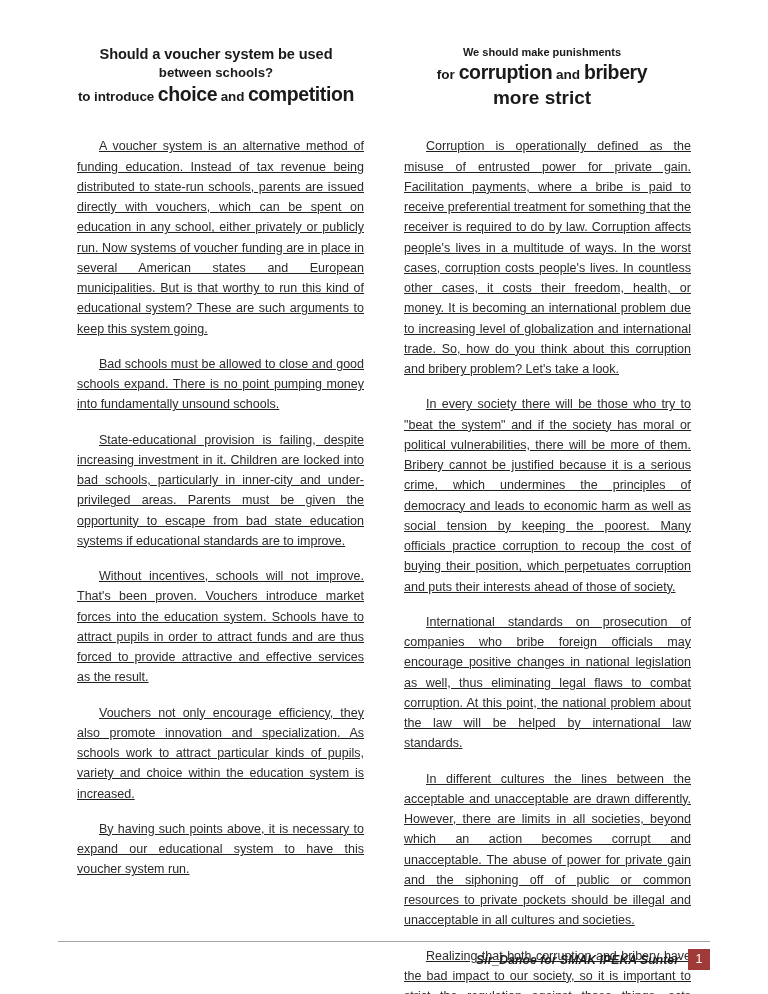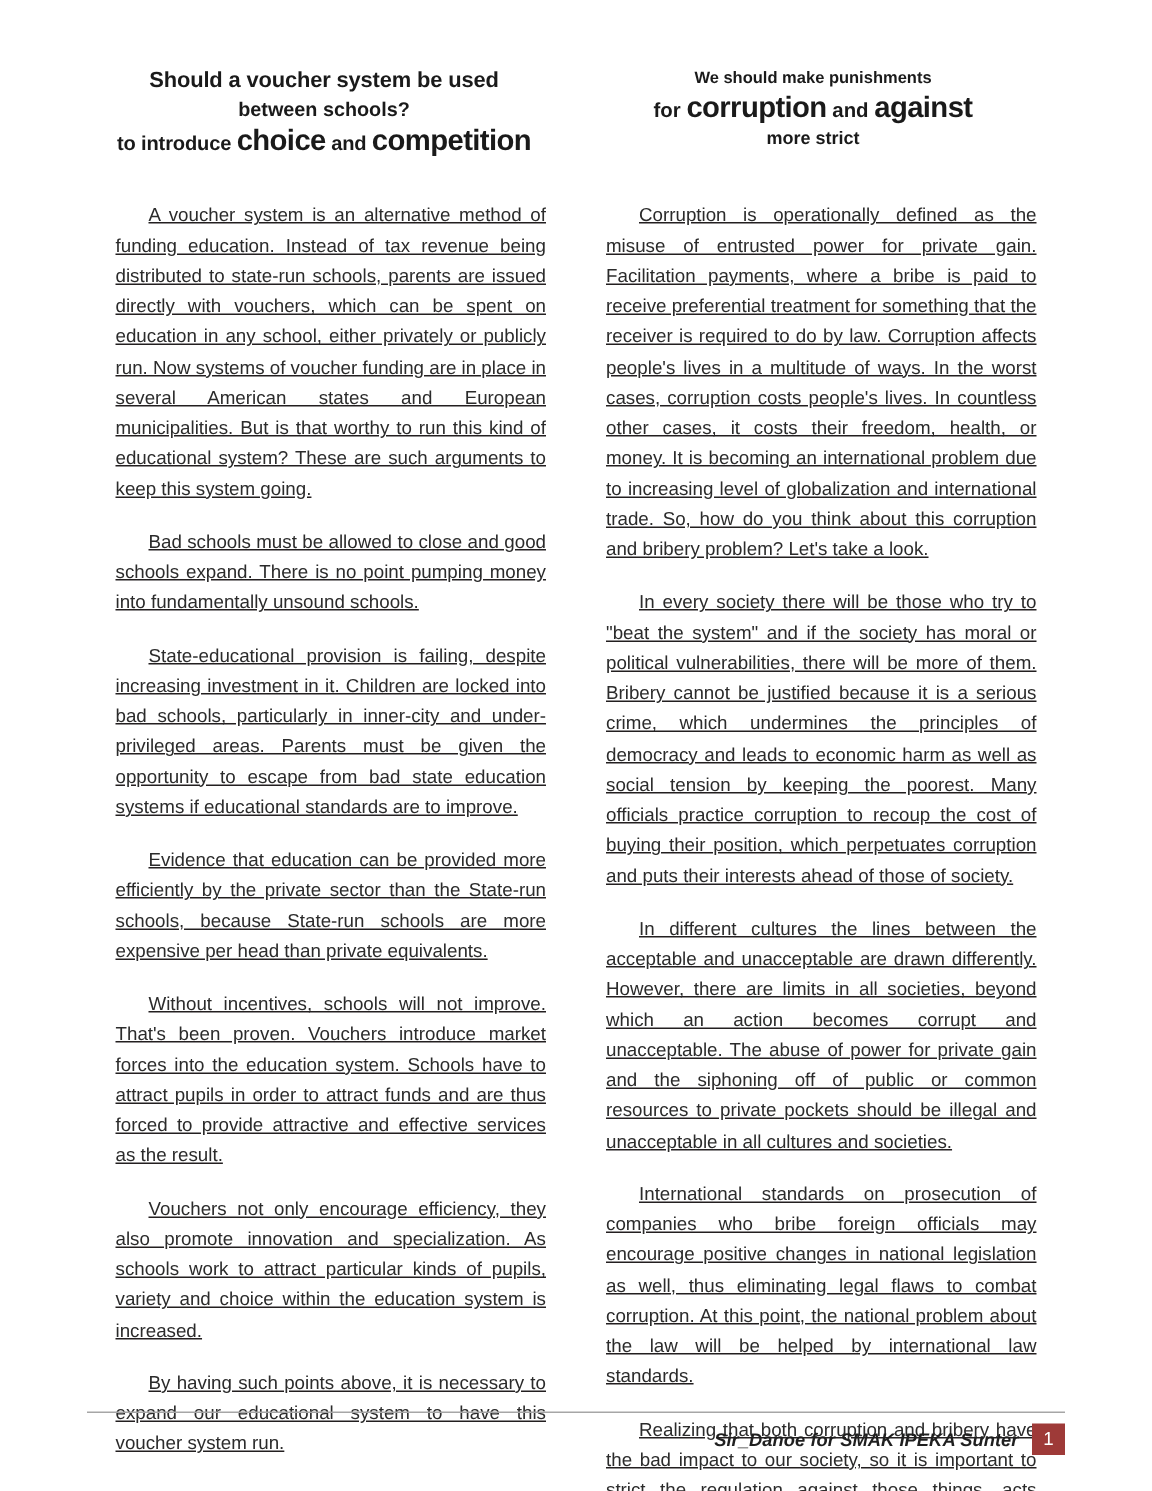--- a/index.html
+++ b/index.html
@@ -41,21 +41,21 @@
   .heading-col .ln {
     display: block;
   }
   .h-sm  { font-size: 14.6px; letter-spacing: -0.1px; }
   .h-md  { font-size: 13.4px; letter-spacing: -0.1px; }
   .h-big { font-size: 19.5px; letter-spacing: -0.4px; }
   .h-mid { font-size: 13.6px; }
   .h-foot{ font-size: 13.2px; }
 
   .heading-col.right .ln1 { font-size: 11px; }
-  .heading-col.right .ln3 { font-size: 12px; text-align: center; }
+  .heading-col.right .ln3 { font-size: 19px; text-align: center; }
 
   
   .body-row {
     display: flex;
     padding: 0 77px;
     margin-top: 26px;
     gap: 40px;
     text-decoration: underline;
   }
   .col {
@@ -125,44 +125,43 @@
       <span class="ln h-sm">Should a voucher system be used</span>
       <span class="ln h-foot">between schools?</span>
       <span class="ln">
         <span class="h-md">to introduce </span><span class="h-big">choice</span><span class="h-md"> and </span><span class="h-big">competition</span>
       </span>
     </div>
 
     <div class="heading-col right">
       <span class="ln ln1">We should make punishments</span>
       <span class="ln">
-        <span class="h-mid">for </span><span class="h-big">corruption</span><span class="h-mid"> and </span><span class="h-big">against</span>
+        <span class="h-mid">for </span><span class="h-big">corruption</span><span class="h-mid"> and </span><span class="h-big">bribery</span>
       </span>
       <span class="ln ln3">more strict</span>
     </div>
 
   </div>
 
   <div class="body-row">
 
     <div class="col">
       <p>A voucher system is an alternative method of funding education. Instead of tax revenue being distributed to state-run schools, parents are issued directly with vouchers, which can be spent on education in any school, either privately or publicly run. Now systems of voucher funding are in place in several American states and European municipalities. But is that worthy to run this kind of educational system? These are such arguments to keep this system going.</p>
       <p>Bad schools must be allowed to close and good schools expand. There is no point pumping money into fundamentally unsound schools.</p>
       <p>State-educational provision is failing, despite increasing investment in it. Children are locked into bad schools, particularly in inner-city and under-privileged areas. Parents must be given the opportunity to escape from bad state education systems if educational standards are to improve.</p>
-      <p>Evidence that education can be provided more efficiently by the private sector than the State-run schools, because State-run schools are more expensive per head than private equivalents.</p>
       <p>Without incentives, schools will not improve. That's been proven. Vouchers introduce market forces into the education system. Schools have to attract pupils in order to attract funds and are thus forced to provide attractive and effective services as the result.</p>
       <p>Vouchers not only encourage efficiency, they also promote innovation and specialization. As schools work to attract particular kinds of pupils, variety and choice within the education system is increased.</p>
       <p>By having such points above, it is necessary to expand our educational system to have this voucher system run.</p>
     </div>
 
     <div class="col">
       <p>Corruption is operationally defined as the misuse of entrusted power for private gain. Facilitation payments, where a bribe is paid to receive preferential treatment for something that the receiver is required to do by law. Corruption affects people's lives in a multitude of ways. In the worst cases, corruption costs people's lives. In countless other cases, it costs their freedom, health, or money. It is becoming an international problem due to increasing level of globalization and international trade. So, how do you think about this corruption and bribery problem? Let's take a look.</p>
       <p>In every society there will be those who try to "beat the system" and if the society has moral or political vulnerabilities, there will be more of them. Bribery cannot be justified because it is a serious crime, which undermines the principles of democracy and leads to economic harm as well as social tension by keeping the poorest. Many officials practice corruption to recoup the cost of buying their position, which perpetuates corruption and puts their interests ahead of those of society.</p>
+      <p>International standards on prosecution of companies who bribe foreign officials may encourage positive changes in national legislation as well, thus eliminating legal flaws to combat corruption. At this point, the national problem about the law will be helped by international law standards.</p>
       <p>In different cultures the lines between the acceptable and unacceptable are drawn differently. However, there are limits in all societies, beyond which an action becomes corrupt and unacceptable. The abuse of power for private gain and the siphoning off of public or common resources to private pockets should be illegal and unacceptable in all cultures and societies.</p>
-      <p>International standards on prosecution of companies who bribe foreign officials may encourage positive changes in national legislation as well, thus eliminating legal flaws to combat corruption. At this point, the national problem about the law will be helped by international law standards.</p>
       <p>Realizing that both corruption and bribery have the bad impact to our society, so it is important to strict the regulation against those things, acts through the law enforcement. Supposed the government is responsible for heading this way.</p>
     </div>
 
   </div>
 
   <div class="footer">
     <div class="footer-rule"></div>
     <div class="footer-inner">
       <span class="footer-text">Sir_Danoe for SMAK IPEKA Sunter</span>
       <span class="page-badge">1</span>

